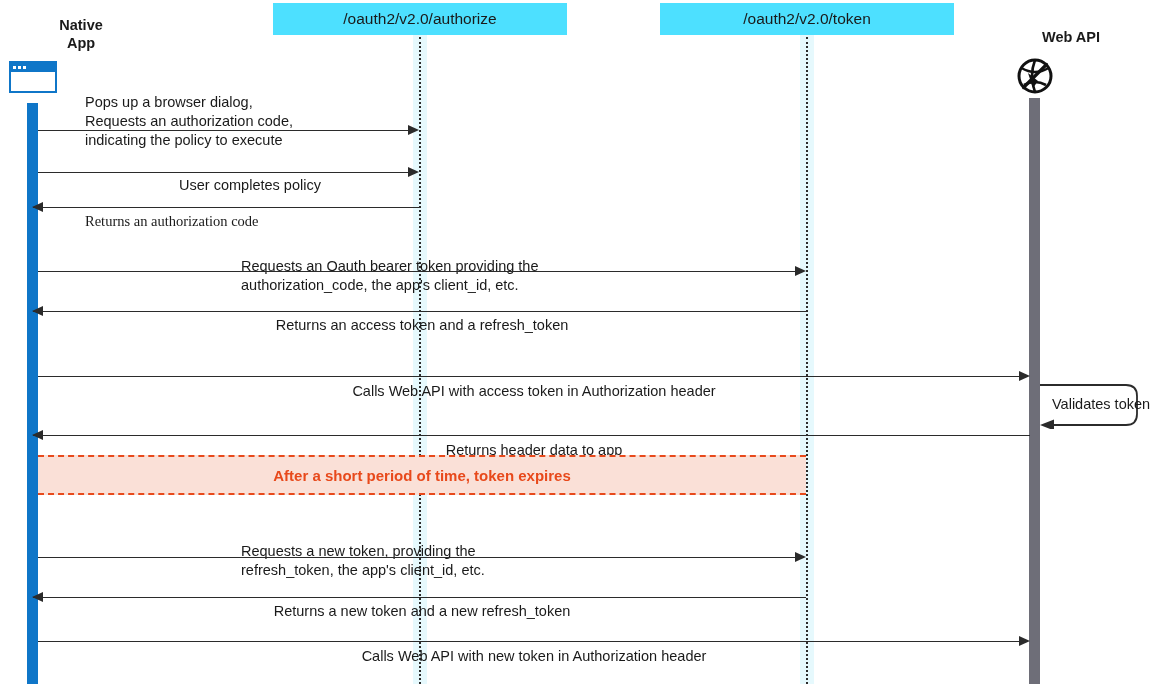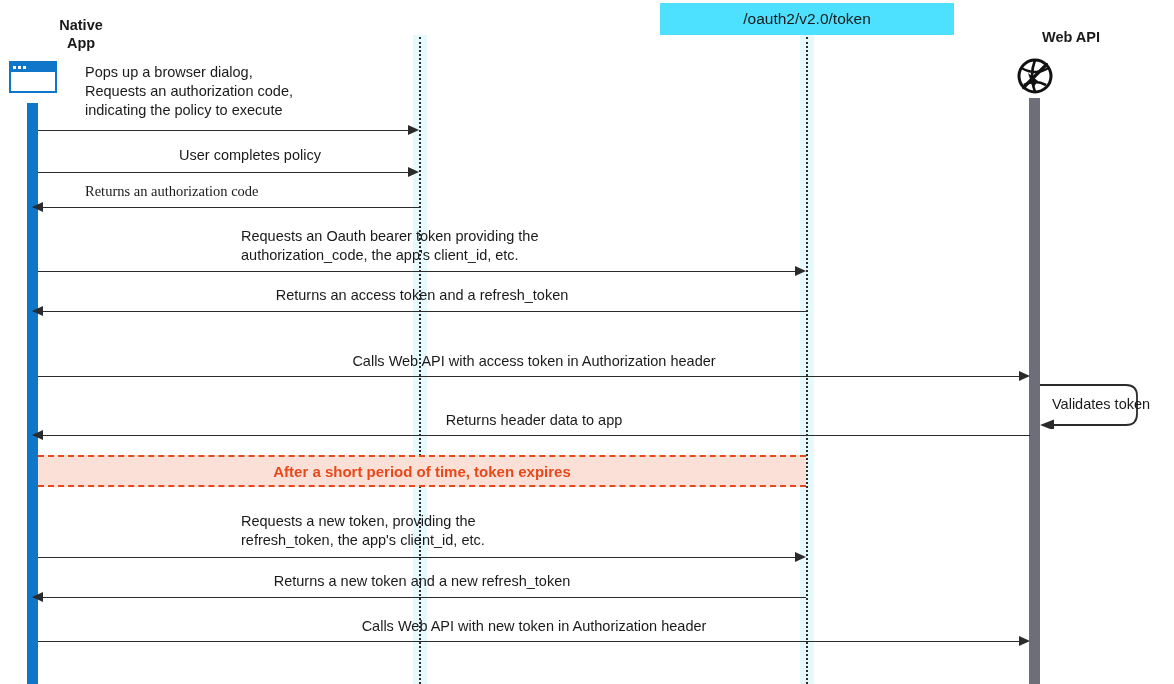--- a/index.html
+++ b/index.html
@@ -98,20 +98,21 @@
     border-top: 5.5px solid transparent;
     border-bottom: 5.5px solid transparent;
     border-right: 11px solid #2b2b2b;
   }
   .msg-label {
     position: absolute;
     font-size: 14.5px;
     line-height: 19px;
     color: #1a1a1a;
     white-space: pre-line;
+    margin-top: 30px;
   }
   .msg-label.center { text-align: center; }
   .msg-label.left { text-align: left; }
 
   
   .selfloop {
     position: absolute;
   }
   .selfloop-label {
     position: absolute;
@@ -153,20 +154,21 @@
 App</div>
 
   <div class="app-icon" style="left:9px; top:61px; width:48px; height:32px;">
     <div class="titlebar">
       <span class="dot"></span>
       <span class="dot"></span>
       <span class="dot"></span>
     </div>
   </div>
 
+  <div class="header-box" style="left:273px; top:3px; width:294px; height:32px;">/oauth2/v2.0/authorize</div>
 
   <div class="header-box" style="left:660px; top:3px; width:294px; height:32px;">/oauth2/v2.0/token</div>
 
   <div class="header-label" style="left:970px; top:28px; width:130px;text-align:right;">Web API</div>
 
   <svg class="globe-icon" style="left:1014px; top:55px;" width="42" height="42" viewBox="0 0 42 42">
     <circle cx="21" cy="21" r="16" fill="none" stroke="#111111" stroke-width="3"></circle>
     <path d="M7.5 13 Q21 21 34.5 13" fill="none" stroke="#111111" stroke-width="2.6"></path>
     <path d="M21 5 Q15 21 21 37" fill="none" stroke="#111111" stroke-width="2.6"></path>
     <path d="M10 30 Q21 24 32 30" fill="none" stroke="#111111" stroke-width="2.6"></path>
@@ -204,21 +206,21 @@
   <svg class="selfloop" style="left:1038px; top:381px;" width="110" height="48" viewBox="0 0 110 48">
     <path d="M2 4 H88 Q99 4 99 15 V33 Q99 44 88 44 H14" fill="none" stroke="#2b2b2b" stroke-width="1.8"></path>
     <path d="M16 38.5 L2 44 L16 49.5 Z" fill="#2b2b2b"></path>
   </svg>
   <div class="selfloop-label" style="left:1052px; top:395px;">Validates token</div>
 
   <div class="msg-label center" style="left:38px; top:411px; width:992px;">Returns header data to app</div>
   <div class="msg-line" style="left:33px; top:435px; width:997px;"></div>
   <div class="arrow-head left" style="left:32px; top:429.5px;"></div>
 
-  <div class="expiry-banner" style="left:38px; top:455px; width:768px; height:32px;">After a short period of time, token expires</div>
+  <div class="expiry-banner" style="left:38px; top:455px; width:768px; height:40px;">After a short period of time, token expires</div>
 
   <div class="msg-label left" style="left:241px; top:512px; width:500px;">Requests a new token, providing the
 refresh_token, the app's client_id, etc.</div>
   <div class="msg-line" style="left:38px; top:557px; width:763px;"></div>
   <div class="arrow-head right" style="left:795px; top:551.5px;"></div>
 
   <div class="msg-label center" style="left:38px; top:572px; width:768px;">Returns a new token and a new refresh_token</div>
   <div class="msg-line" style="left:33px; top:597px; width:773px;"></div>
   <div class="arrow-head left" style="left:32px; top:591.5px;"></div>
 

